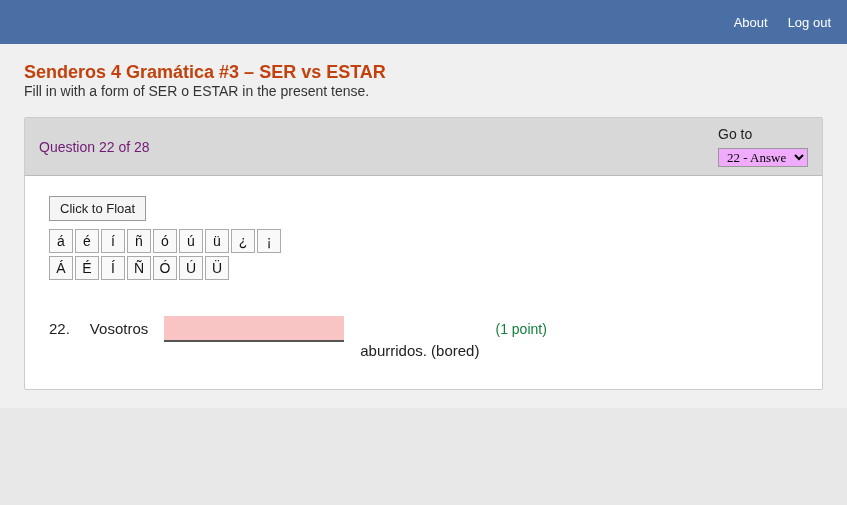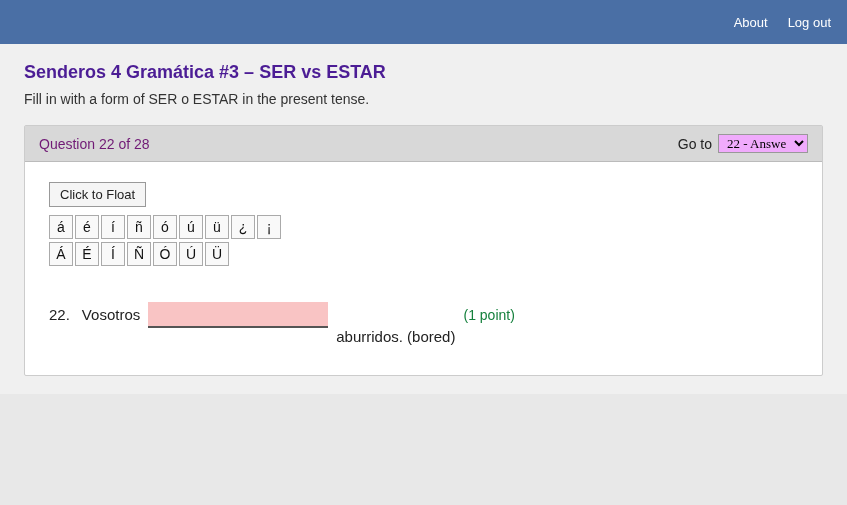--- a/index.html
+++ b/index.html
@@ -28,22 +28,21 @@
     }
 
     .content-area {
       background: #f0f0f0;
       padding: 18px 24px 18px 24px;
     }
 
     .page-title {
       font-size: 18px;
       font-weight: bold;
-      color: #4c1d95;
-      margin-bottom: 8px;
+      color: #c2410c;
     }
 
     .subtitle {
       font-size: 14px;
       color: #333;
       margin-bottom: 18px;
     }
 
     .question-box {
       background: white;
@@ -61,24 +60,24 @@
     }
 
     .question-counter {
       font-size: 14px;
       color: #701a75;
       text-align: center;
     }
 
     .goto-area {
       display: flex;
-      align-items: center;
       gap: 6px;
       font-size: 14px;
       color: #222;
+      flex-direction: column;
     }
 
     .goto-select {
       border: 1px solid #999;
       background: #f0abfc;
       padding: 0 4px;
       font-size: 13px;
       min-width: 90px;
       font-family: Liberation Serif, serif;
     }
@@ -118,21 +117,21 @@
       padding: 0 4px;
       color: #111;
     }
 
     .question-line {
       display: flex;
       align-items: center;
       margin-top: 18px;
       font-size: 15px;
       color: #222;
-      gap: 8px;
+      gap: 16px;
     }
 
     .q-number {
       font-weight: normal;
       margin-right: 4px;
     }
 
     .answer-input {
       border: none;
       border-bottom: 2px solid #555;

